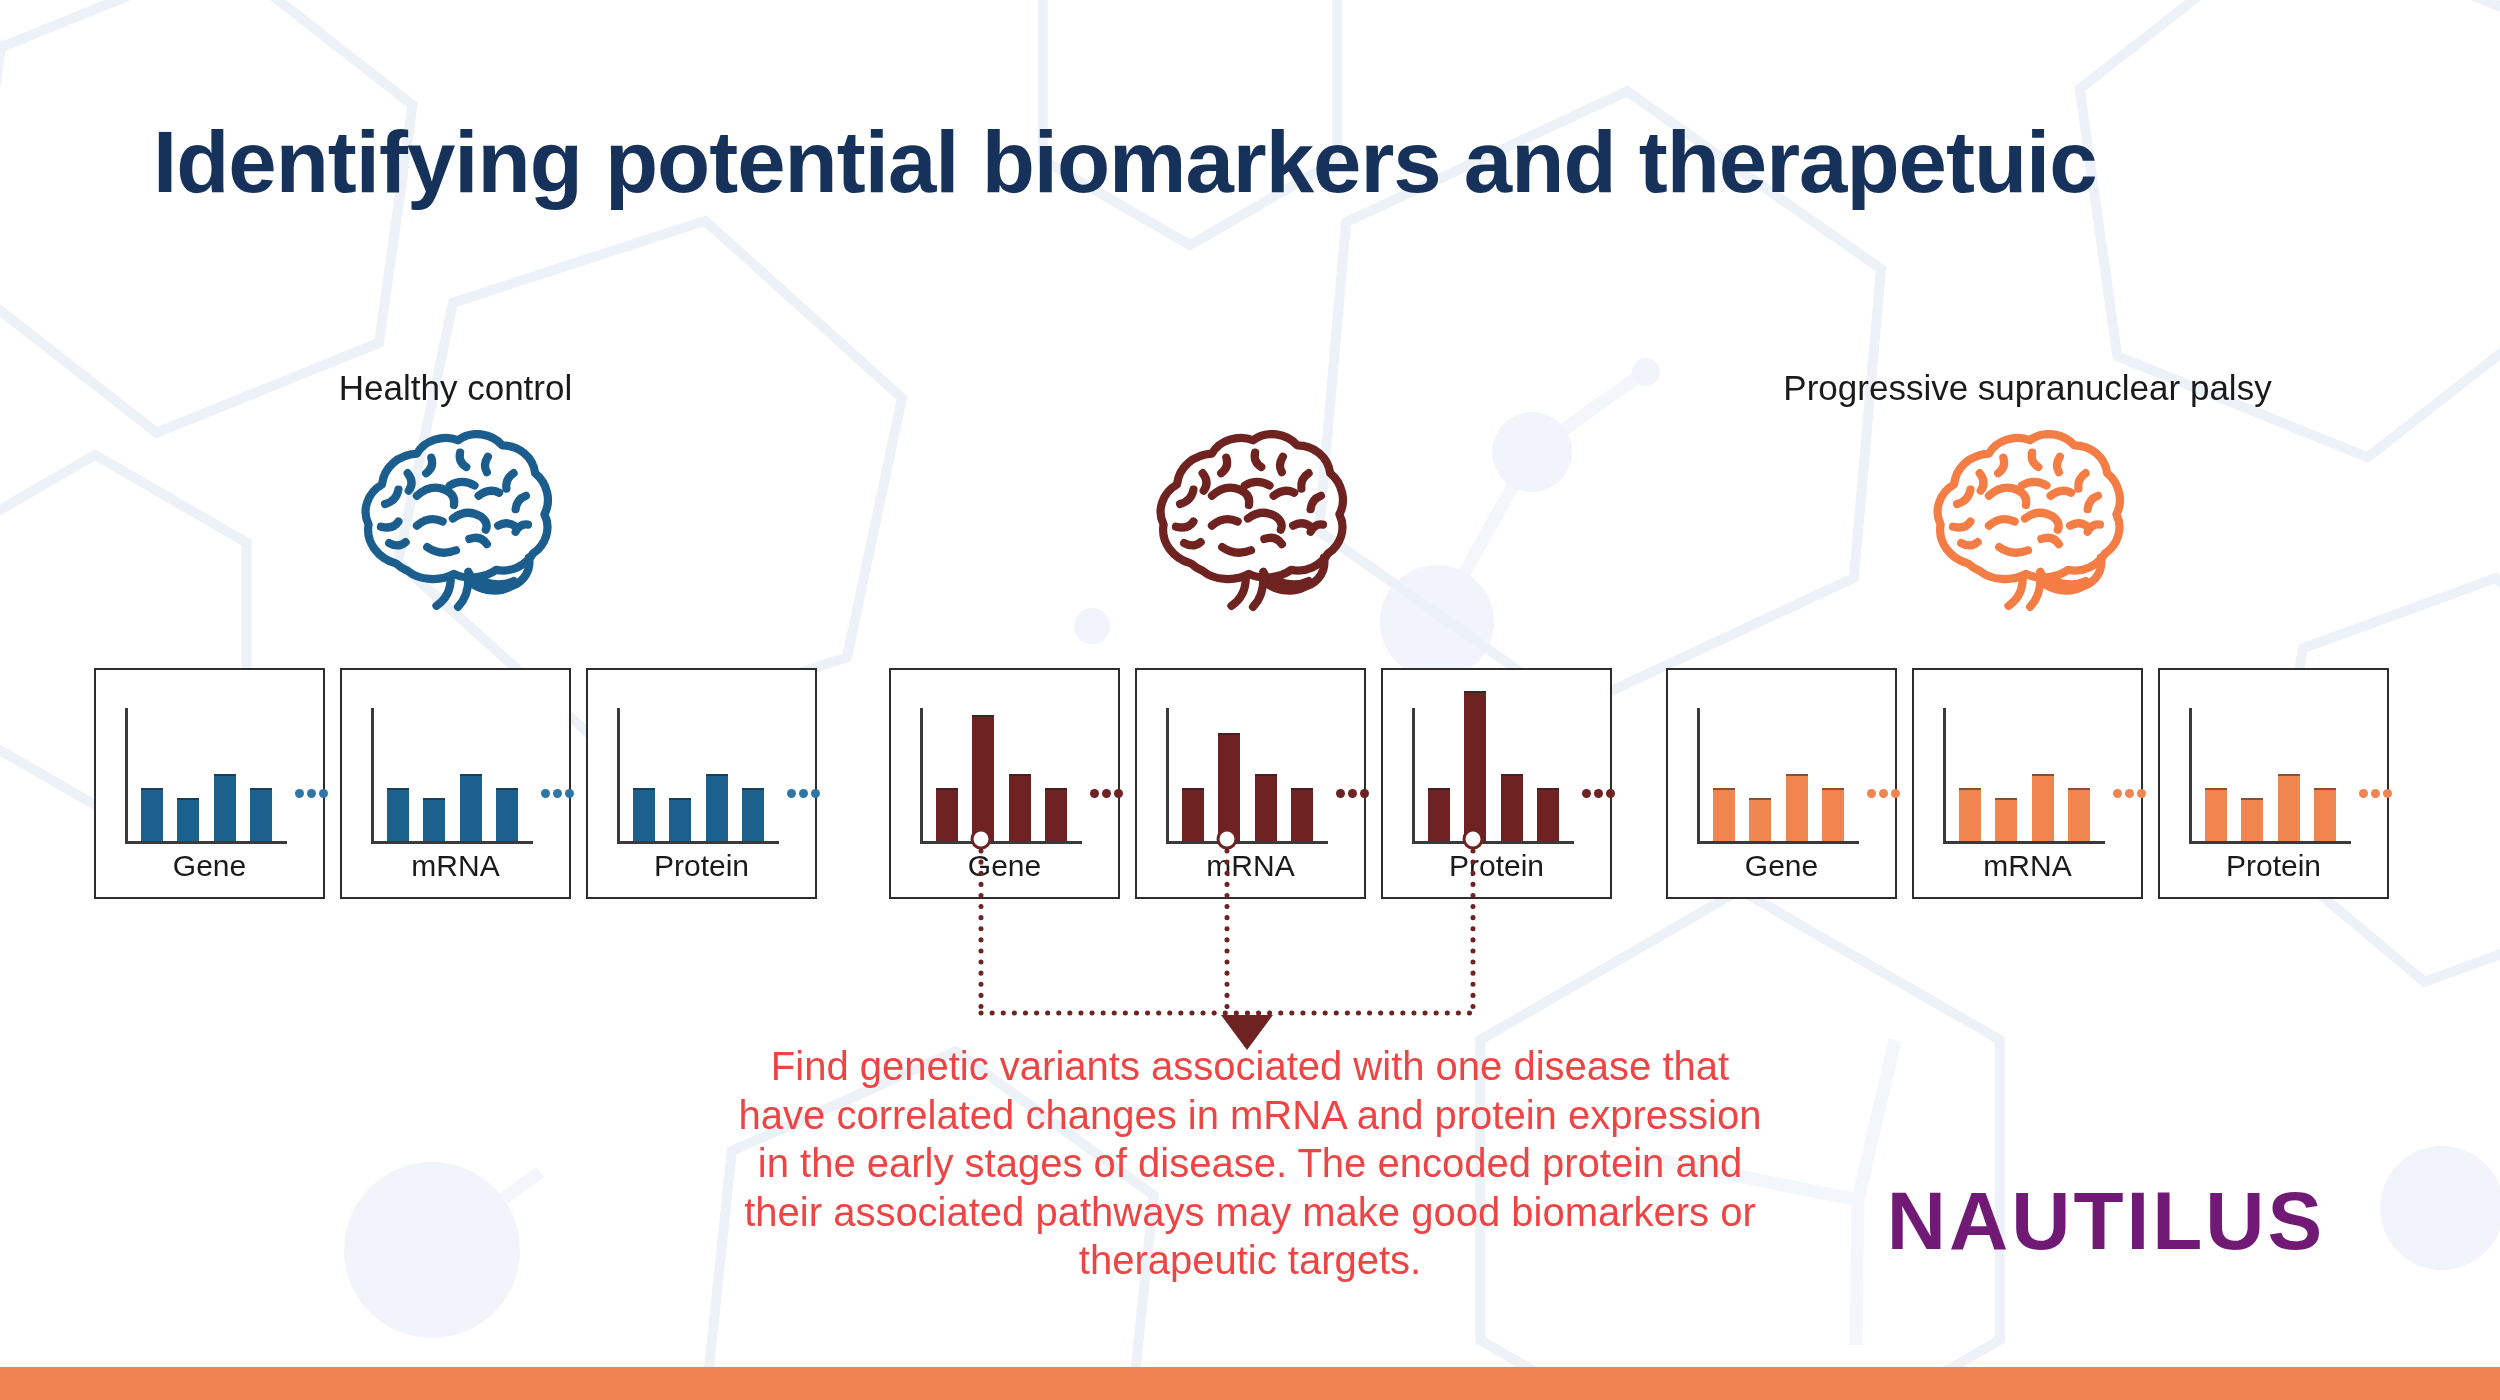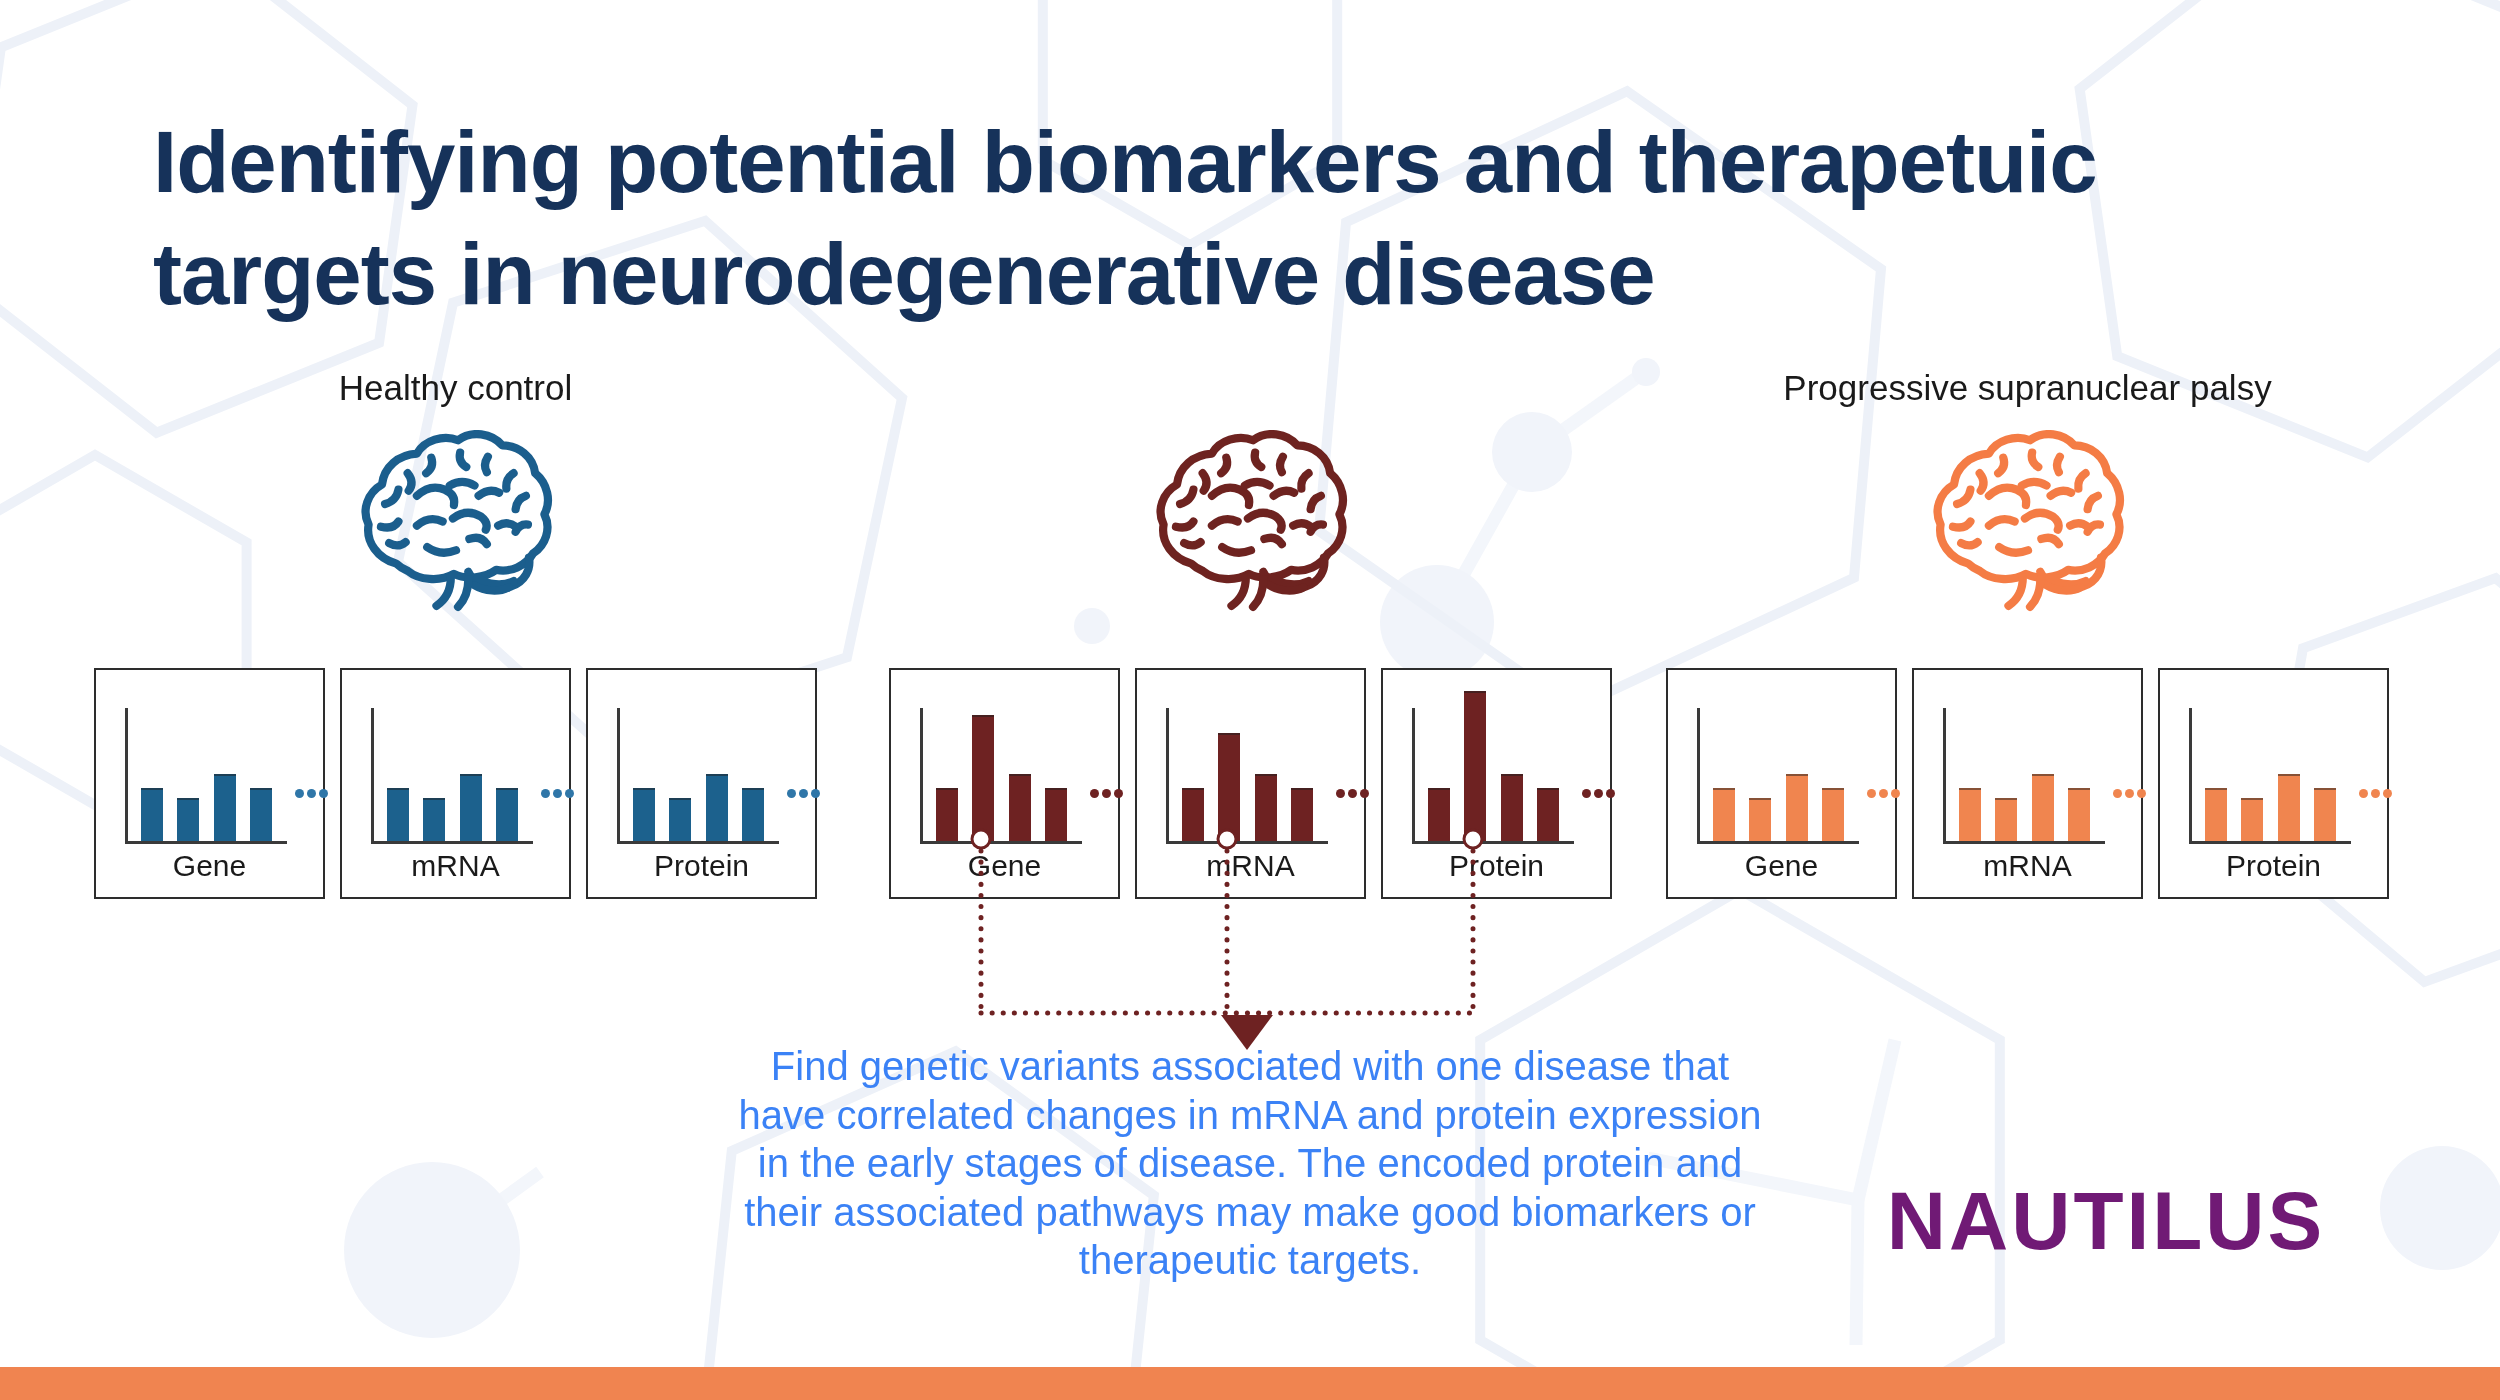--- a/index.html
+++ b/index.html
@@ -31,21 +31,21 @@
   .dot{position:absolute;border-radius:50%;}
   .chart-label{
     position:absolute;left:0;width:100%;text-align:center;
     font-size:30px;color:#1a1a1a;font-weight:400;
   }
   .connector{position:absolute;left:0;top:0;width:2500px;height:1400px;pointer-events:none;}
   .dot-line{stroke-width:5;stroke-dasharray:0.1 11;stroke-linecap:round;fill:none;}
   .node{stroke-width:3;}
   .annotation{
     position:absolute;left:50%;top:1042px;transform:translateX(-50%);width:1300px;
-    text-align:center;font-size:40px;line-height:48.5px;color:#3b82f6;font-weight:400;
+    text-align:center;font-size:40px;line-height:48.5px;color:#ef4444;font-weight:400;
   }
   .logo{position:absolute;left:1880px;top:1180px;width:452px;text-align:center;}
   .logo-name{font-size:82px;font-weight:700;letter-spacing:3px;line-height:1;}
   .logo-sub{font-size:26px;font-weight:400;letter-spacing:11px;margin-top:16px;text-indent:11px;}
   .footer-bar{position:absolute;left:0;bottom:0;width:100%;height:33px;}
 </style>
 </head>
 <body>
 
 <div class="canvas">
@@ -69,21 +69,20 @@
       <polygon points="1868.5,555.0 1600.0,710.0 1331.5,555.0 1331.5,245.0 1600.0,90.0 1868.5,245.0" fill="none" stroke="#edf1f8" stroke-width="10" transform="rotate(5 1600 400)"></polygon>
       <polygon points="2563.8,325.0 2330.0,460.0 2096.2,325.0 2096.2,55.0 2330.0,-80.0 2563.8,55.0" fill="none" stroke="#edf1f8" stroke-width="10" transform="rotate(-8 2330 190)"></polygon>
       <polygon points="2637.5,882.5 2460.0,985.0 2282.5,882.5 2282.5,677.5 2460.0,575.0 2637.5,677.5" fill="none" stroke="#edf1f8" stroke-width="10" transform="rotate(10 2460 780)"></polygon>
       <polygon points="1999.8,1340.0 1740.0,1490.0 1480.2,1340.0 1480.2,1040.0 1740.0,890.0 1999.8,1040.0" fill="none" stroke="#edf1f8" stroke-width="10"></polygon>
       <polygon points="1142.2,1417.5 930.0,1540.0 717.8,1417.5 717.8,1172.5 930.0,1050.0 1142.2,1172.5" fill="none" stroke="#edf1f8" stroke-width="10" transform="rotate(6 930 1295)"></polygon>
       <polygon points="1337.2,160.0 1190.0,245.0 1042.8,160.0 1042.8,-10.0 1190.0,-95.0 1337.2,-10.0" fill="none" stroke="#edf1f8" stroke-width="10"></polygon>
     </svg>
 
   <h1 class="title" style="color: rgb(22, 50, 90);">
     <span>Identifying potential biomarkers and therapetuic</span>
-    <span>targets in neurodegenerative disease</span>
   </h1>
 
   <div class="groups" id="groups">
       <div class="group" style="left: 94px;">
         <div class="group-label">Healthy control</div>
         <div class="brain-wrap"><svg width="206" height="183" viewBox="0 0 200 178">
   <g fill="none" stroke="#1b5e8d" stroke-width="8" stroke-linecap="round" stroke-linejoin="round">
     <path d="M42 130 C24 125 12 109 15 92 C8 78 14 61 28 53 C30 36 44 24 62 23 C69 10 88 4 102 10 C115 0 135 3 145 15 C161 15 175 26 177 42 C189 52 193 69 186 82 C193 96 187 112 175 120 C168 132 153 139 139 136 C128 144 110 146 98 140 C84 148 64 146 53 137 C48 135 45 133 42 130 Z"></path>
     <path d="M112 138 C118 152 138 159 154 152 C167 147 173 136 171 124"></path>
     <path d="M121 144 C131 151 146 152 156 147"></path>

